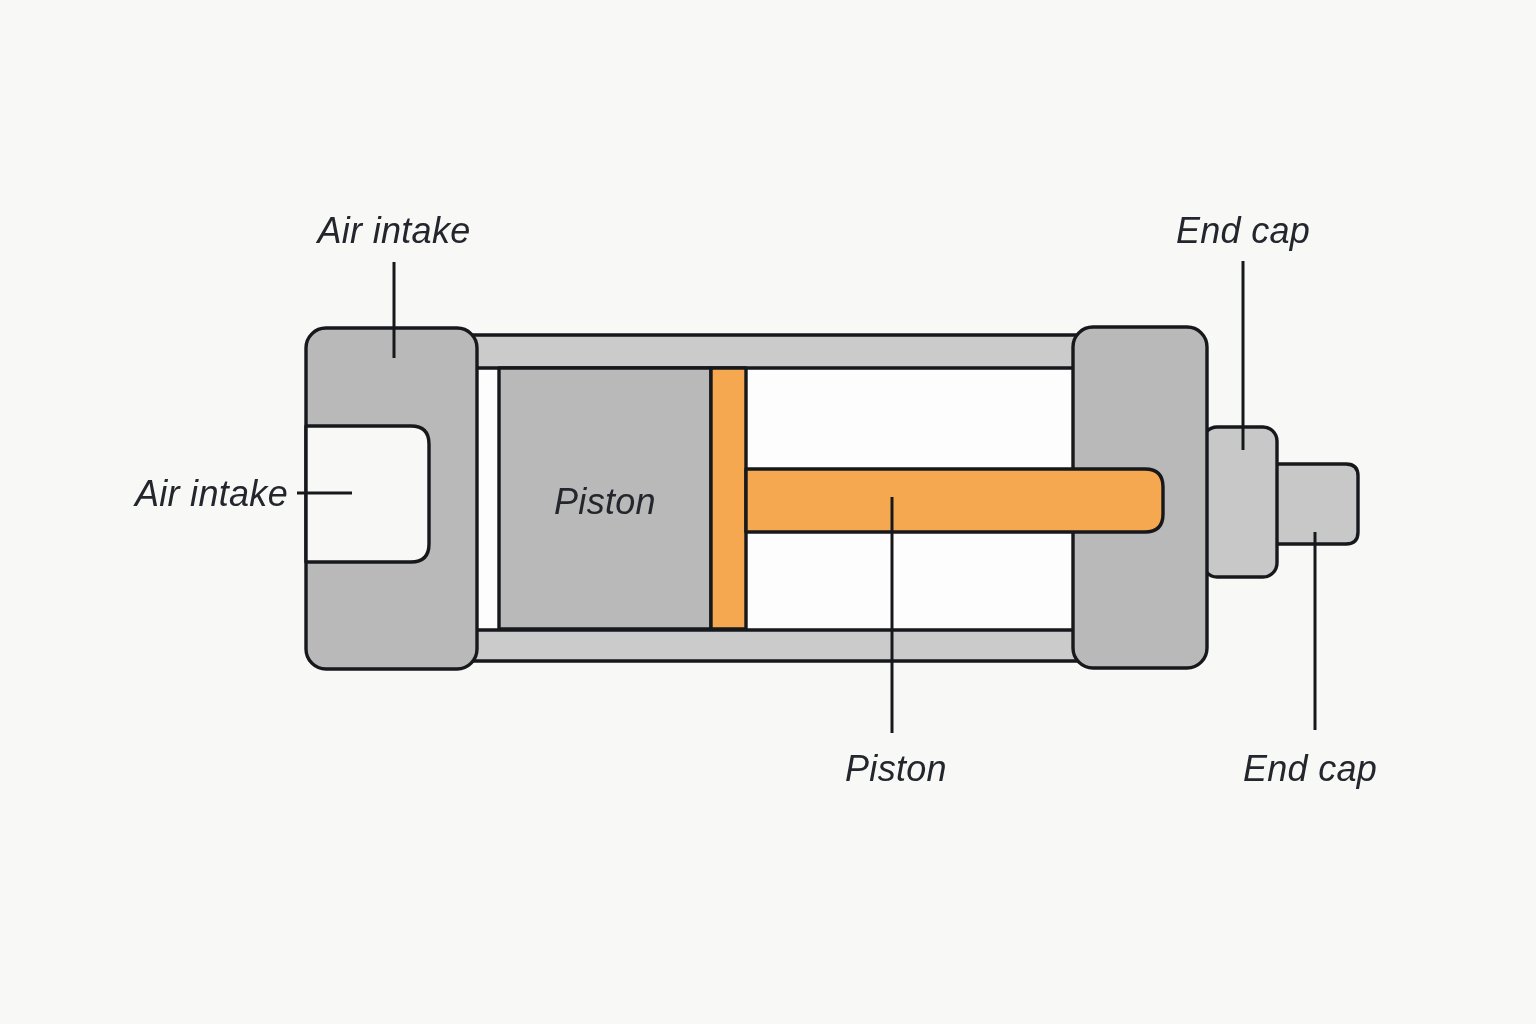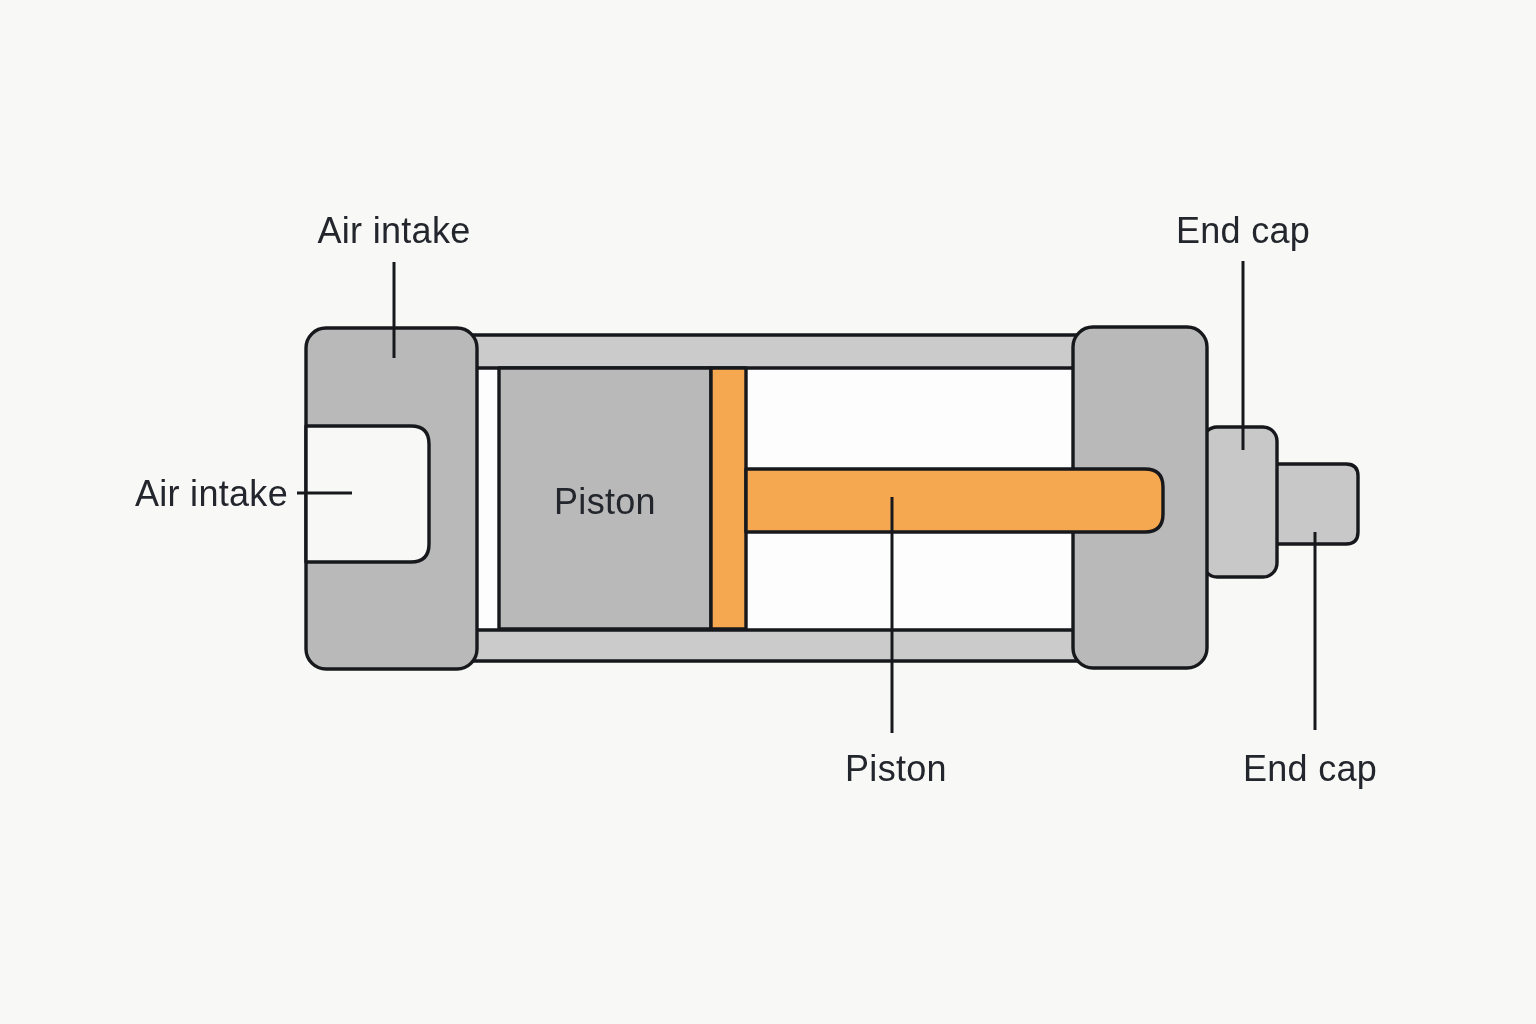--- a/index.html
+++ b/index.html
@@ -7,20 +7,21 @@
     padding: 0;
     width: 1536px;
     height: 1024px;
     overflow: hidden;
     font-family: "Liberation Sans", sans-serif;
   }
   .stage {
     position: relative;
     width: 1268px;
     height: 1024px;
+    font-style: italic;
   }
   svg { display: block; }
   text {
     font-family: "Liberation Sans", "DejaVu Sans", sans-serif;
     font-size: 36px;
     letter-spacing: 0.3px;
   }
 </style>
 </head>
 <body>

